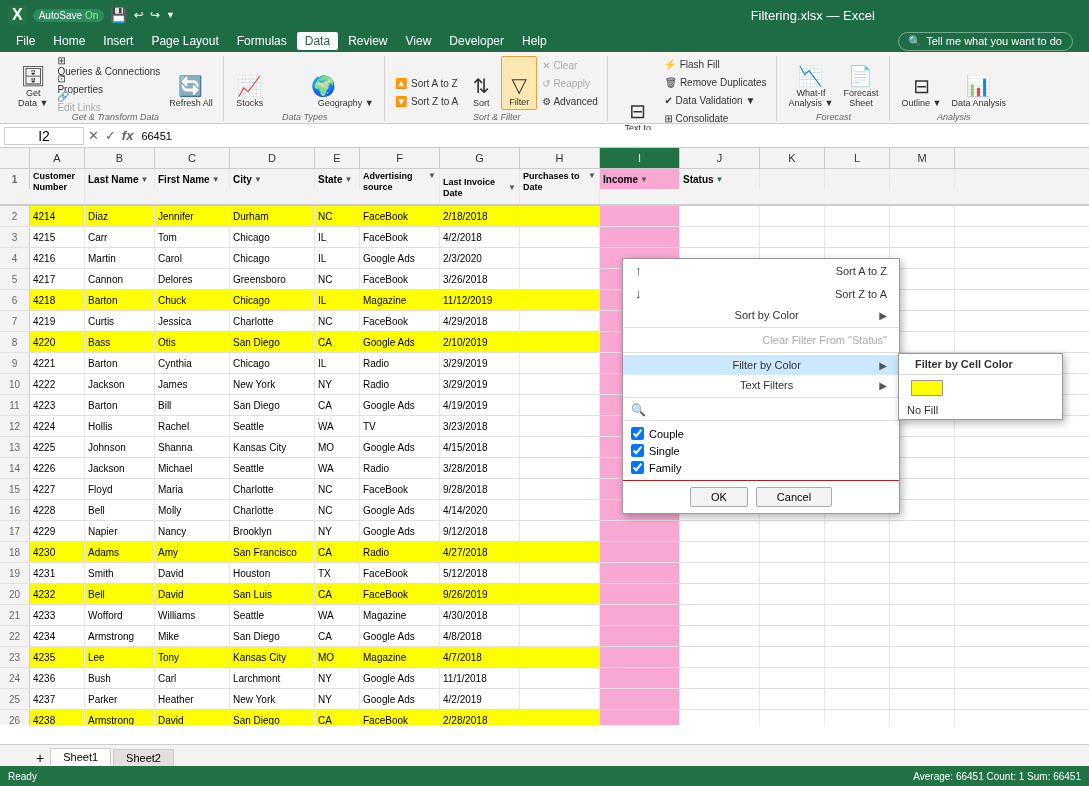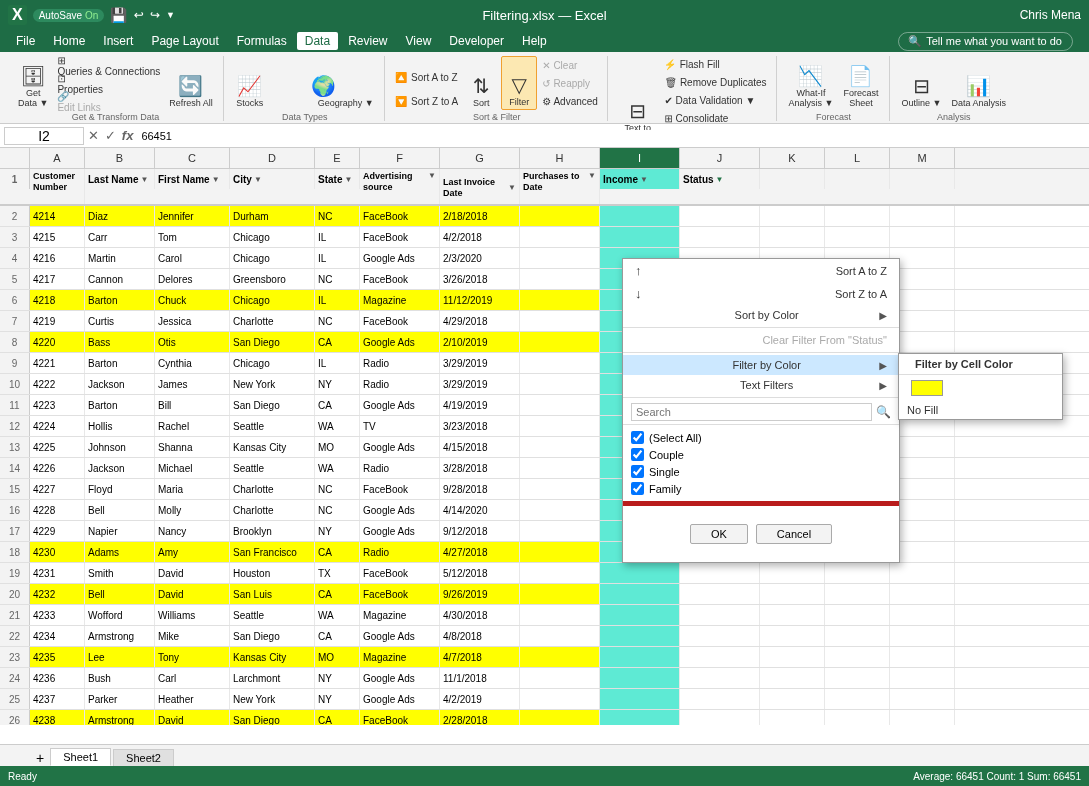--- a/index.html
+++ b/index.html
@@ -64,20 +64,21 @@
       padding: 0 6px;
       min-width: 60px;
     }
     .ribbon-group:last-child { border-right: none; }
     .ribbon-group-content { display: flex; align-items: flex-end; gap: 2px; flex: 1; }
     .ribbon-group-label {
       font-size: 9px;
       color: #666;
       margin-top: 2px;
       text-align: center;
+      font-style: italic;
     }
     .ribbon-btn {
       display: flex;
       flex-direction: column;
       align-items: center;
       justify-content: flex-end;
       padding: 2px 4px;
       cursor: pointer;
       border-radius: 2px;
       min-width: 36px;
@@ -172,21 +173,21 @@
     .cell {
       height: 20px;
       border-right: 1px solid #e8e8e8;
       padding: 0 3px;
       display: flex;
       align-items: center;
       font-size: 10px;
       overflow: hidden;
       white-space: nowrap;
     }
-    .cell.selected-col { background: #5eead4; }
+    .cell.selected-col { background: #f9a8d4; }
     .cell.yellow-bg { background: #ffff00; }
     .header-row2 { background: #f3f3f3; font-weight: bold; border-bottom: 2px solid #ccc; }
 
     
     .sheet-tabs {
       height: 22px;
       background: #f3f3f3;
       border-top: 1px solid #ccc;
       display: flex;
       align-items: flex-end;
@@ -259,22 +260,22 @@
       border: 1px solid #ccc;
       width: 100%;
       padding: 2px 4px;
       font-size: 11px;
       outline: none;
     }
     .filter-buttons {
       display: flex;
       justify-content: center;
       gap: 8px;
-      padding: 18px;
-      border-top: 5px solid #b91c1c;
+      padding: 6px;
+      border-top: 1px solid #b91c1c;
       align-items: center;
     }
     .filter-btn {
       padding: 3px 20px;
       border: 1px solid #aaa;
       background: #f3f3f3;
       cursor: pointer;
       font-size: 11px;
       border-radius: 2px;
     }
@@ -320,21 +321,20 @@
       <span class="toggle-on">On</span>
     </div>
     <span style="font-size:14px;">💾</span>
     <span style="font-size:12px;">↩</span>
     <span style="font-size:12px;">↪</span>
     <span style="font-size:9px;">▼</span>
   </div>
   <div class="title-bar-center">
     <span>Filtering.xlsx — Excel</span>
   </div>
-  <div class="title-bar-right">Chris Mena</div>
 </div>
 
 <div class="menu-bar">
   <span class="menu-item">File</span>
   <span class="menu-item">Home</span>
   <span class="menu-item">Insert</span>
   <span class="menu-item">Page Layout</span>
   <span class="menu-item">Formulas</span>
   <span class="menu-item active-tab">Data</span>
   <span class="menu-item">Review</span>
@@ -385,21 +385,21 @@
       <div class="ribbon-btn">
         <span class="ribbon-btn-icon">🌍</span>
         <span style="font-size:9px;margin-left:44px;">Geography ▼</span>
       </div>
     </div>
     <div class="ribbon-group-label">Data Types</div>
   </div>
 
   <div class="ribbon-group">
     <div class="ribbon-group-content">
-      <div style="display:flex; flex-direction:column; gap:7px;">
+      <div style="display:flex; flex-direction:column; gap:1px;">
         <div class="ribbon-btn-small">🔼 Sort A to Z</div>
         <div class="ribbon-btn-small">🔽 Sort Z to A</div>
       </div>
       <div class="ribbon-btn">
         <span class="ribbon-btn-icon">⇅</span>
         <span style="font-size:9px;">Sort</span>
       </div>
       <div class="ribbon-btn active">
         <span class="ribbon-btn-icon">▽</span>
         <span style="font-size:9px;">Filter</span>
@@ -965,29 +965,24 @@
     <span class="filter-menu-arrow">▶</span>
   </div>
   <div class="filter-menu-item">
     <span style="width:19px; display:inline-block;"></span>
     <span>Text Filters</span>
     <span class="filter-menu-arrow">▶</span>
   </div>
   <div class="filter-menu-separator"></div>
 
   <div class="search-box-container">
-    <input class="search-input" placeholder="Search" style="width: 100%;">
     <span style="font-size:12px;">🔍</span>
   </div>
 
   <div class="checkbox-list">
-    <div class="checkbox-item">
-      <input type="checkbox" checked="" style="">
-      <span>(Select All)</span>
-    </div>
     <div class="checkbox-item">
       <input type="checkbox" checked="" style="">
       <span>Couple</span>
     </div>
     <div class="checkbox-item">
       <input type="checkbox" checked="" style="">
       <span>Single</span>
     </div>
     <div class="checkbox-item">
       <input type="checkbox" checked="" style="">

